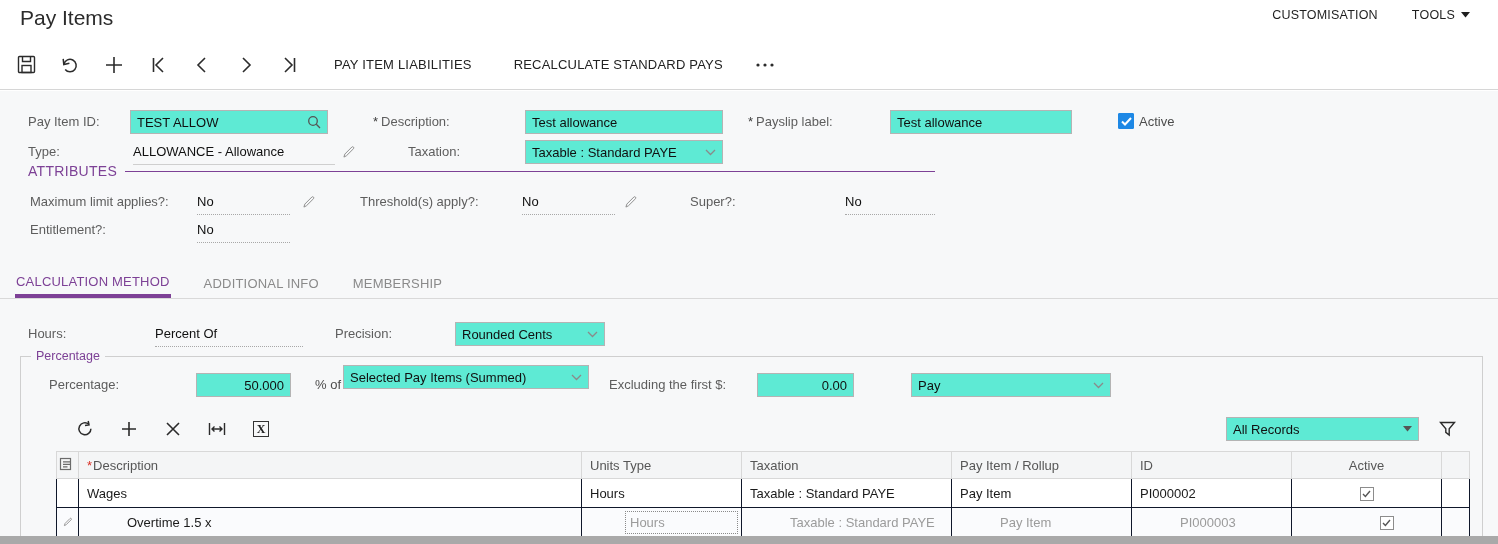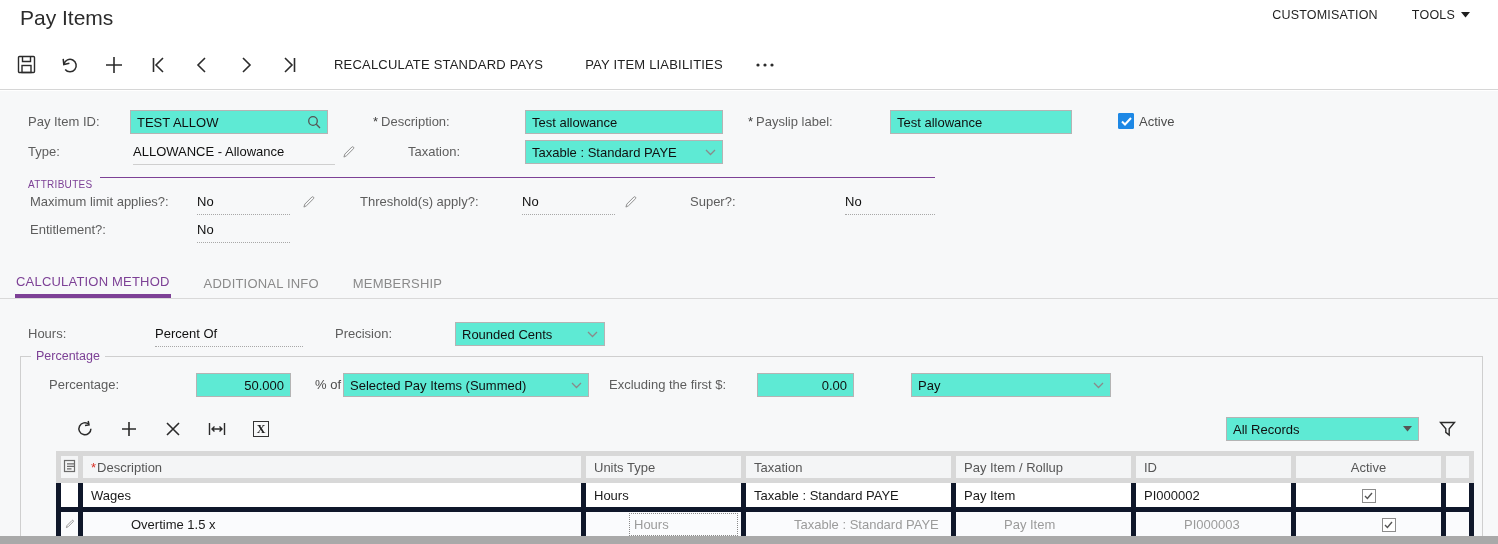--- a/index.html
+++ b/index.html
@@ -27,41 +27,41 @@
   .inp { position:absolute; height:24px; border:1px solid #b4b4b4; background:#5eead4; display:flex; align-items:center; padding:0 6px; font-size:13px; color:#101010; }
   .inp .grow { flex:1 1 auto; white-space:nowrap; overflow:hidden; }
   .sel { cursor:pointer; }
   .numv { text-align:right; justify-content:flex-end; }
   .plainval { position:absolute; font-size:13px; color:#101010; line-height:24px; white-space:nowrap; }
   .u-solid { border-bottom:1px solid #cfcfcf; }
   .u-dot { border-bottom:1px dotted #a8a8a8; }
   .pencil-btn { position:absolute; width:18px; height:22px; background:none; border:none; cursor:pointer; display:flex; align-items:center; justify-content:center; }
 
   .section-hdr { position:absolute; display:flex; align-items:center; }
-  .section-title { font-size:10px; color:var(--accent-purple); letter-spacing:.3px; white-space:nowrap;margin-top:16px; }
+  .section-title { font-size:14px; color:var(--accent-purple); letter-spacing:.3px; white-space:nowrap; }
   .section-line { flex:1 1 auto; border-top:1px solid var(--accent-purple); margin-left:8px; margin-top:1px; }
 
   .checkbox-blue { position:absolute; width:16px; height:16px; background:var(--checkbox-blue); border:1px solid var(--checkbox-blue); border-radius:1px; display:flex; align-items:center; justify-content:center; cursor:pointer; }
 
   
   .tabs { position:absolute; left:0; top:268px; width:1498px; height:31px; border-bottom:1px solid #d9d9d9; display:flex; align-items:stretch; padding-left:15px; gap:32px; }
   .tab { font-size:13px; letter-spacing:.2px; color:#8a8a8a; display:flex; align-items:center; padding:0 1px; cursor:pointer; border:none; background:none; font-family:inherit; }
   .tab.active { color:var(--accent-purple); border-bottom:4px solid var(--accent-purple); }
 
   
   .fieldset { position:absolute; left:20px; top:356px; width:1463px; height:200px; border:1px solid #cfcfcf; background:#f7f8f9; }
   .legend { position:absolute; left:10px; top:-8px; padding:0 5px; background:#f7f8f9; font-size:12.5px; color:var(--accent-purple); }
 
   
   .gbtn { position:absolute; width:28px; height:28px; display:flex; align-items:center; justify-content:center; background:none; border:none; cursor:pointer; }
   .excel-box { width:16px; height:16px; border:1px solid #333; display:flex; align-items:center; justify-content:center; font-family:"Liberation Serif", serif; font-size:12px; font-weight:bold; color:#222; }
 
   
   .grid { position:absolute; left:35px; top:94px; width:1413px; border-collapse:collapse; table-layout:fixed; background:#fff; }
-  .grid th, .grid td { border:5px solid #0f172a; font-weight:normal; font-size:13px; padding:0 8px; white-space:nowrap; overflow:hidden; }
+  .grid th, .grid td { border:1px solid #0f172a; font-weight:normal; font-size:13px; padding:0 8px; white-space:nowrap; overflow:hidden; }
   .grid thead th { background:#f4f5f6; color:#565656; height:27px; text-align:left; border-color:#d8d8d8; }
   .grid tbody td { height:29px; color:#1a1a1a; }
   .grid tr.row-alt td { background:#fafbfd;padding-left:48px; }
   .grid td.dim, .grid tr.row-alt td.dim { color:#9b9b9b; }
   .grid .c-center { text-align:center; }
   .hdr-req { color:var(--required-red); margin-right:1px; }
   .cell-focus { display:flex; align-items:center; height:23px; border:1px dotted #8a8a8a; padding:0 4px; margin:0 -5px; color:#9b9b9b; }
   .gcheck { display:inline-flex; width:14px; height:14px; border:1px solid #8c8c8c; background:#fff; align-items:center; justify-content:center; vertical-align:middle; }
   .selcol { padding:0 2px !important; text-align:center; }
   .bottom-bar { position:absolute; left:0; top:536px; width:1498px; height:8px; background:#a9a9a9; }
@@ -120,22 +120,22 @@
     <button class="tbtn">
       <svg width="18" height="18" viewBox="0 0 18 18">
           <path d="M6 2 l7 7 -7 7" fill="none" stroke="#2b2b2b" stroke-width="1.6"></path>
         </svg>
     </button>
     <button class="tbtn">
       <svg width="18" height="18" viewBox="0 0 18 18">
           <path d="M4 2 l7 7 -7 7 M13.5 2 v14" fill="none" stroke="#2b2b2b" stroke-width="1.6"></path>
         </svg>
     </button>
+    <button class="ttext">PAY ITEM LIABILITIES</button>
     <button class="ttext">RECALCULATE STANDARD PAYS</button>
-    <button class="ttext">PAY ITEM LIABILITIES</button>
     <button class="tbtn">
       <svg width="20" height="6" viewBox="0 0 20 6">
           <circle cx="3" cy="3" r="1.6" fill="#2b2b2b"></circle>
           <circle cx="10" cy="3" r="1.6" fill="#2b2b2b"></circle>
           <circle cx="17" cy="3" r="1.6" fill="#2b2b2b"></circle>
         </svg>
     </button>
   </div>
 
   <div class="content">
@@ -221,21 +221,21 @@
   </div>
 
   <div class="fieldset">
     <div class="legend">Percentage</div>
 
     <div class="lbl" style="left:28px; top:16px;">Percentage:</div>
     <div class="inp numv" style="left:175px; top:16px; width:95px;">
       <span>50.000</span>
     </div>
     <div class="lbl" style="left:294px; top:16px; color:#4c4c4c;">% of</div>
-    <div class="inp sel" style="left:322px; top:16px; width:246px;">
+    <div class="inp sel" style="left:322px; top:8px; width:246px;">
       <span class="grow">Selected Pay Items (Summed)</span>
       <svg width="11" height="7" viewBox="0 0 11 7">
           <path d="M1 1 L5.5 5.5 L10 1" fill="none" stroke="#8a8a8a" stroke-width="1.3"></path>
         </svg>
     </div>
     <div class="lbl" style="left:588px; top:16px;">Excluding the first $:</div>
     <div class="inp numv" style="left:736px; top:16px; width:97px;">
       <span>0.00</span>
     </div>
     <div class="lbl" style="left:856px; top:16px;margin-left:36px;">per:</div>

